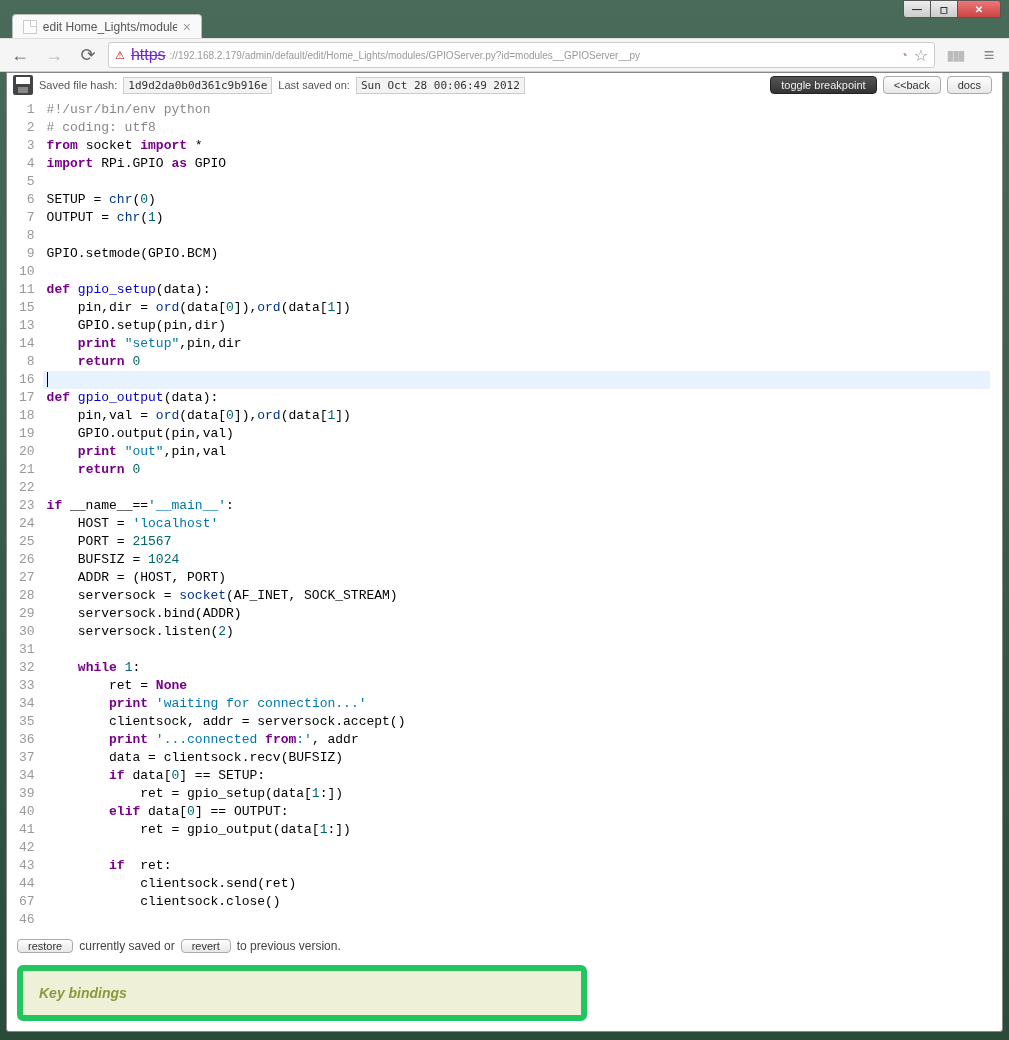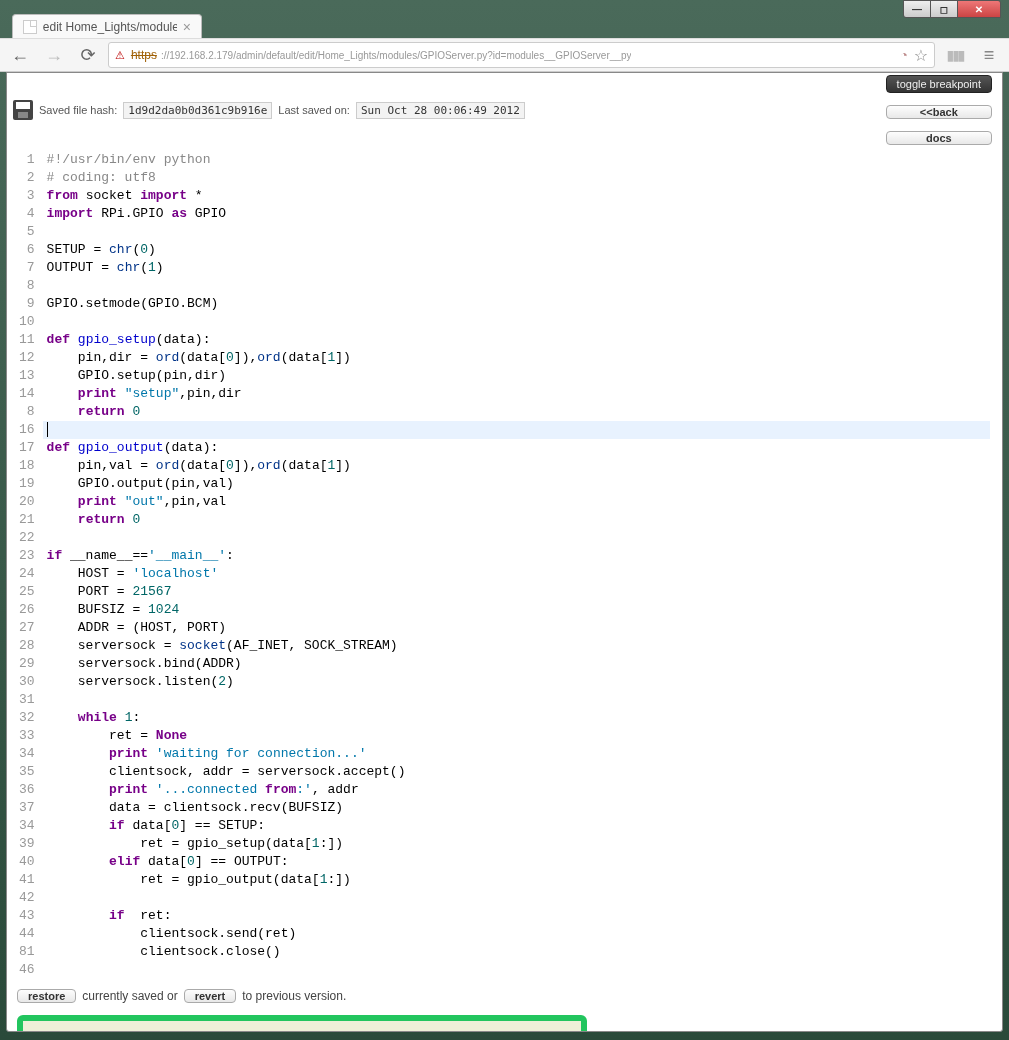--- a/index.html
+++ b/index.html
@@ -20,42 +20,42 @@
   .tab .favicon { width: 14px; height: 14px; border: 1px solid #ccc; background: #fff; position: relative; }
   .tab .favicon::after { content: ""; position: absolute; top: 0; right: 0; width: 5px; height: 5px; border-left: 1px solid #ccc; border-bottom: 1px solid #ccc; }
   .tab .title { white-space: nowrap; overflow: hidden; text-overflow: clip; }
   .tab .x { color: #999; font-size: 14px; }
   
   
   .toolbar { height: 34px; background: #f5f5f5; border-top: 1px solid #ddd; border-bottom: 1px solid #ccc; display: flex; align-items: center; padding: 0 6px; gap: 6px; }
   .nav-btn { width: 28px; height: 28px; display: flex; align-items: center; justify-content: center; color: #666; font-size: 18px; border-radius: 3px; cursor:pointer;}
   .nav-btn.disabled { color: #bbb; }
   .omnibox { flex: 1; height: 26px; background: #fff; border: 1px solid #ccc; border-radius: 3px; display: flex; align-items: center; padding: 0 6px; gap: 4px; }
-  .https-bad { color: #a16207; font-size: 12px; text-decoration: line-through; position: relative; }
+  .https-bad { color: #6d28d9; font-size: 16px; text-decoration: line-through; position: relative; }
   .https-warn { color: #b00; font-size: 11px; margin-right: 2px; }
   .url-text { font-size: 10px; color: #333; white-space: nowrap; overflow: hidden; }
   .url-text .path { color: #999; }
   .omni-right { display: flex; align-items: center; gap: 6px; margin-left: auto; }
   .star { color: #888; font-size: 16px; }
   .menu-icon { width: 28px; height: 28px; display: flex; align-items: center; justify-content: center; color: #888; font-size: 18px; cursor:pointer;}
   .bars-icon { color: #bbb; font-size: 14px; letter-spacing: -2px; }
   
   
   .content-frame { background: #fff; border: 1px solid #888; margin: 0 6px 6px 6px; height: calc(1040px - 10px - 28px - 34px - 8px); overflow: hidden; position: relative; border-radius: 0 0 3px 3px; }
   .content-scroll { height: 100%; overflow-y: scroll; padding: 0 4px 0 0; }
   
   
   .infobar { display: flex; align-items: center; gap: 6px; padding: 2px 6px; font-size: 11px; color: #555; }
   .save-icon { width: 20px; height: 20px; background: #444; border-radius: 2px; position: relative; }
   .save-icon::after { content: ""; position: absolute; top: 2px; left: 3px; right: 3px; height: 7px; background: #fff; }
   .save-icon::before { content: ""; position: absolute; bottom: 2px; left: 5px; right: 5px; height: 6px; background: #888; }
   .readonly-box { background: #f3f3f3; border: 1px solid #ccc; padding: 1px 4px; font-family: monospace; font-size: 11px; color: #333; }
-  .top-buttons { margin-left: auto; display: flex; gap: 12px; flex-direction: column; }
+  .top-buttons { margin-left: auto; display: flex; gap: 6px; }
   .dark-btn { background: linear-gradient(#555,#333); color: #eee; border: 1px solid #222; border-radius: 4px; padding: 2px 10px; font-size: 11px; cursor:pointer; }
-  .light-btn { background: linear-gradient(#fdfdfd,#e8e8e8); color: #333; border: 1px solid #aaa; border-radius: 4px; padding: 0 10px; font-size: 11px; cursor:pointer;font-weight:bold;}
+  .light-btn { background: linear-gradient(#fdfdfd,#e8e8e8); color: #333; border: 1px solid #aaa; border-radius: 4px; padding: 0 10px; font-size: 11px; cursor:pointer;}
   
   
   .editor { font-family: "Courier New", monospace; font-size: 13px; line-height: 18px; display: flex; margin: 4px 8px; }
   .gutter { text-align: right; color: #999; padding: 0 8px 0 4px; user-select: none; border-right: 0px solid #eee; }
   .gutter div { height: 18px; }
   .code { flex: 1; white-space: pre; }
   .code .row { height: 18px; padding-left: 4px; }
   .code .row.active { background: #e8f2fe; position: relative; }
   .code .row.active::before { content: ""; position: absolute; left: 4px; top: 1px; width: 1px; height: 15px; background: #000; }
   
@@ -139,21 +139,21 @@
             <div>2</div>
             <div>3</div>
             <div>4</div>
             <div>5</div>
             <div>6</div>
             <div>7</div>
             <div>8</div>
             <div>9</div>
             <div>10</div>
             <div>11</div>
-            <div>12</div>
+            <div>15</div>
             <div>13</div>
             <div>14</div>
             <div>8</div>
             <div>16</div>
             <div>17</div>
             <div>18</div>
             <div>19</div>
             <div>20</div>
             <div>21</div>
             <div>22</div>
@@ -172,21 +172,21 @@
             <div>35</div>
             <div>36</div>
             <div>37</div>
             <div>34</div>
             <div>39</div>
             <div>40</div>
             <div>41</div>
             <div>42</div>
             <div>43</div>
             <div>44</div>
-            <div>81</div>
+            <div>67</div>
             <div>46</div>
           </div>
         <div class="code" id="code"><div class="row"><span class="c">#!/usr/bin/env python</span></div><div class="row"><span class="c"># coding: utf8</span></div><div class="row"><span class="kp">from</span> socket <span class="kp">import</span> *</div><div class="row"><span class="kp">import</span> RPi.GPIO <span class="kp">as</span> GPIO</div><div class="row">&nbsp;</div><div class="row">SETUP = <span class="nb">chr</span>(<span class="n">0</span>)</div><div class="row">OUTPUT = <span class="nb">chr</span>(<span class="n">1</span>)</div><div class="row">&nbsp;</div><div class="row">GPIO.setmode(GPIO.BCM)</div><div class="row">&nbsp;</div><div class="row"><span class="kp">def</span> <span class="fn">gpio_setup</span>(data):</div><div class="row">    pin,dir = <span class="nb">ord</span>(data[<span class="n">0</span>]),<span class="nb">ord</span>(data[<span class="n">1</span>])</div><div class="row">    GPIO.setup(pin,dir)</div><div class="row">    <span class="kp">print</span> <span class="s">"setup"</span>,pin,dir</div><div class="row">    <span class="kp">return</span> <span class="n">0</span></div><div class="row active">    </div><div class="row"><span class="kp">def</span> <span class="fn">gpio_output</span>(data):</div><div class="row">    pin,val = <span class="nb">ord</span>(data[<span class="n">0</span>]),<span class="nb">ord</span>(data[<span class="n">1</span>])</div><div class="row">    GPIO.output(pin,val)</div><div class="row">    <span class="kp">print</span> <span class="s">"out"</span>,pin,val</div><div class="row">    <span class="kp">return</span> <span class="n">0</span></div><div class="row">&nbsp;</div><div class="row"><span class="kp">if</span> __name__==<span class="s">'__main__'</span>:</div><div class="row">    HOST = <span class="s">'localhost'</span></div><div class="row">    PORT = <span class="n">21567</span></div><div class="row">    BUFSIZ = <span class="n">1024</span></div><div class="row">    ADDR = (HOST, PORT)</div><div class="row">    serversock = <span class="nb">socket</span>(AF_INET, SOCK_STREAM)</div><div class="row">    serversock.bind(ADDR)</div><div class="row">    serversock.listen(<span class="n">2</span>)</div><div class="row">&nbsp;</div><div class="row">    <span class="kp">while</span> <span class="n">1</span>:</div><div class="row">        ret = <span class="kp">None</span></div><div class="row">        <span class="kp">print</span> <span class="s">'waiting for connection...'</span></div><div class="row">        clientsock, addr = serversock.accept()</div><div class="row">        <span class="kp">print</span> <span class="s">'...connected <span class="kp">from</span>:'</span>, addr</div><div class="row">        data = clientsock.recv(BUFSIZ)</div><div class="row">        <span class="kp">if</span> data[<span class="n">0</span>] == SETUP:</div><div class="row">            ret = gpio_setup(data[<span class="n">1</span>:])</div><div class="row">        <span class="kp">elif</span> data[<span class="n">0</span>] == OUTPUT:</div><div class="row">            ret = gpio_output(data[<span class="n">1</span>:])</div><div class="row">&nbsp;</div><div class="row">        <span class="kp">if</span>  ret:</div><div class="row">            clientsock.send(ret)</div><div class="row">            clientsock.close()</div><div class="row">&nbsp;</div></div>
       </div>
 
       <div class="bottom-row">
         <button class="light-btn">restore</button>
         <span>currently saved or</span>
         <button class="light-btn">revert</button>
         <span>to previous version.</span>

